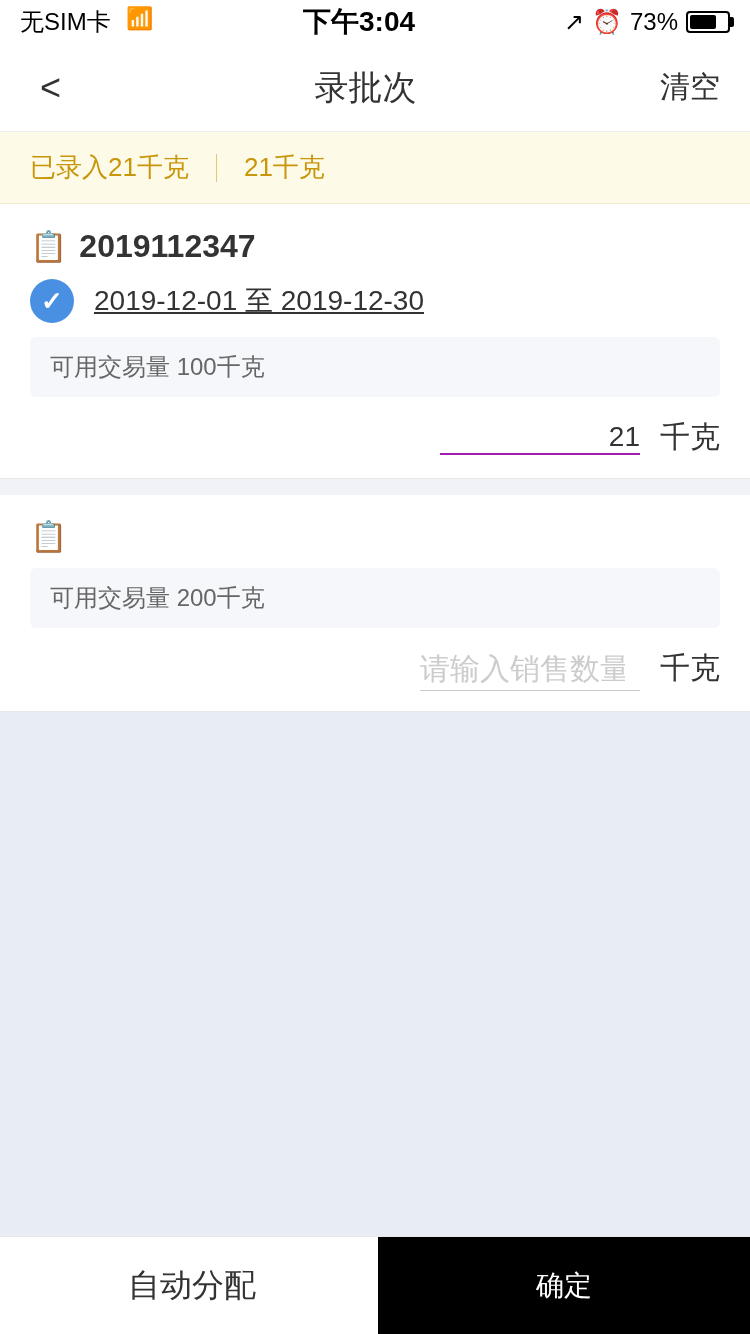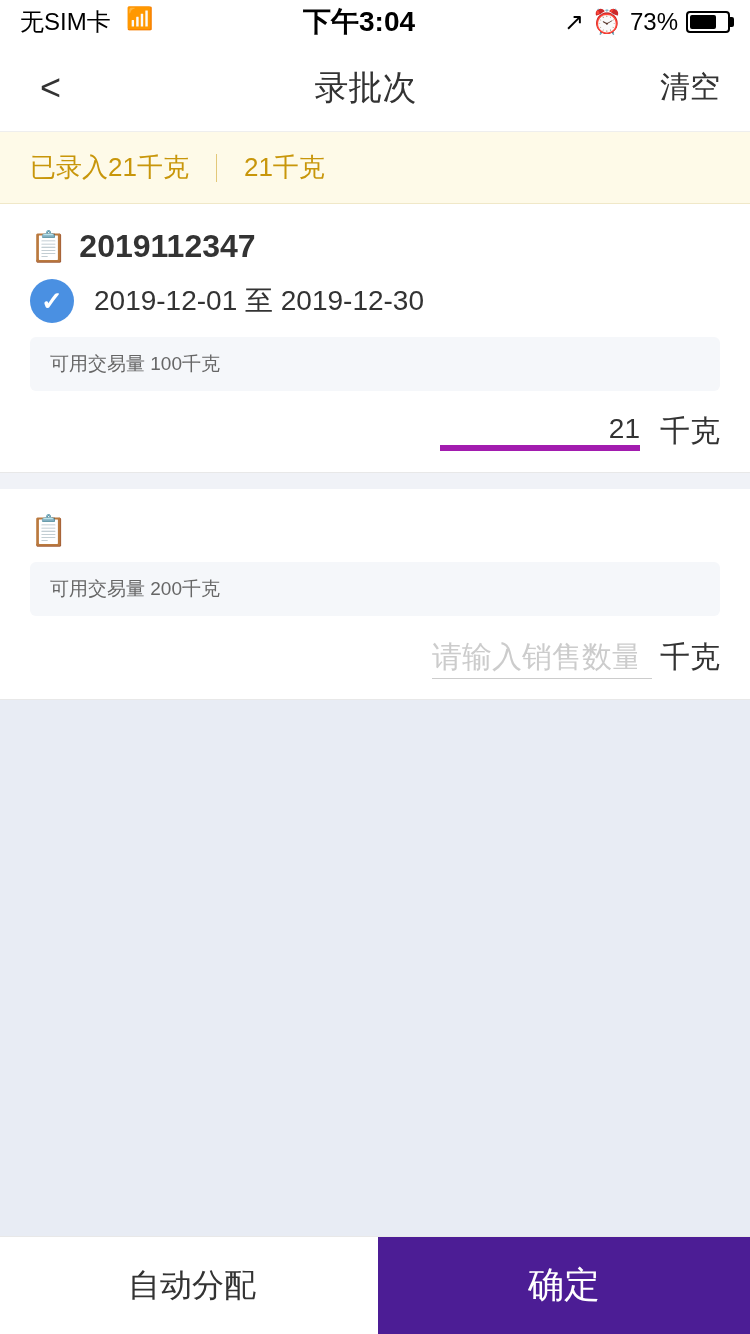--- a/index.html
+++ b/index.html
@@ -152,66 +152,66 @@
       background: #e0e0e0;
     }
     .radio-check {
       color: #fff;
       font-size: 26px;
       font-weight: bold;
     }
     .batch-date {
       font-size: 28px;
       color: #333;
+      text-decoration: underline;
     }
 
     .batch-avail {
       background: #f5f7fa;
       border-radius: 6px;
       padding: 14px 20px;
-      font-size: 19px;
+      font-size: 24px;
       color: #666;
       margin-bottom: 0;
     }
 
     
     .quantity-row {
       background: #fff;
       padding: 20px 30px;
       display: flex;
       justify-content: flex-end;
       align-items: center;
       gap: 20px;
       border-bottom: 1px solid #e8e8e8;
     }
     .quantity-unit {
       font-size: 30px;
       color: #333;
     }
     .quantity-underline {
       border: none;
-      border-bottom: 6px solid #a21caf;
+      border-bottom: 2px solid #a21caf;
       width: 200px;
       text-align: right;
     }
 
     
     .section-divider {
       height: 16px;
       background: #f0f2f7;
     }
 
     
     .input-row {
       background: #fff;
       padding: 20px 30px;
       display: flex;
       justify-content: flex-end;
-      align-items: center;
-      gap: 8px;
+      gap: 20px;
       border-bottom: 1px solid #e8e8e8;
     }
     .quantity-input {
       border: none;
       border-bottom: 1px solid #ccc;
       width: 220px;
       text-align: right;
       font-size: 30px;
       color: #ccc;
       background: transparent;
@@ -254,23 +254,23 @@
       background: #fff;
       cursor: pointer;
       border: none;
       padding-left: 6px;
     }
     .btn-confirm {
       flex: 1;
       display: flex;
       align-items: center;
       justify-content: center;
-      font-size: 36px;
+      font-size: 28px;
       color: #fff;
-      background: #4c1d95;
+      background: #000000;
       cursor: pointer;
       border: none;
     }
 
     .page-wrapper {
       display: flex;
       flex-direction: column;
       min-height: 1334px;
     }
 

